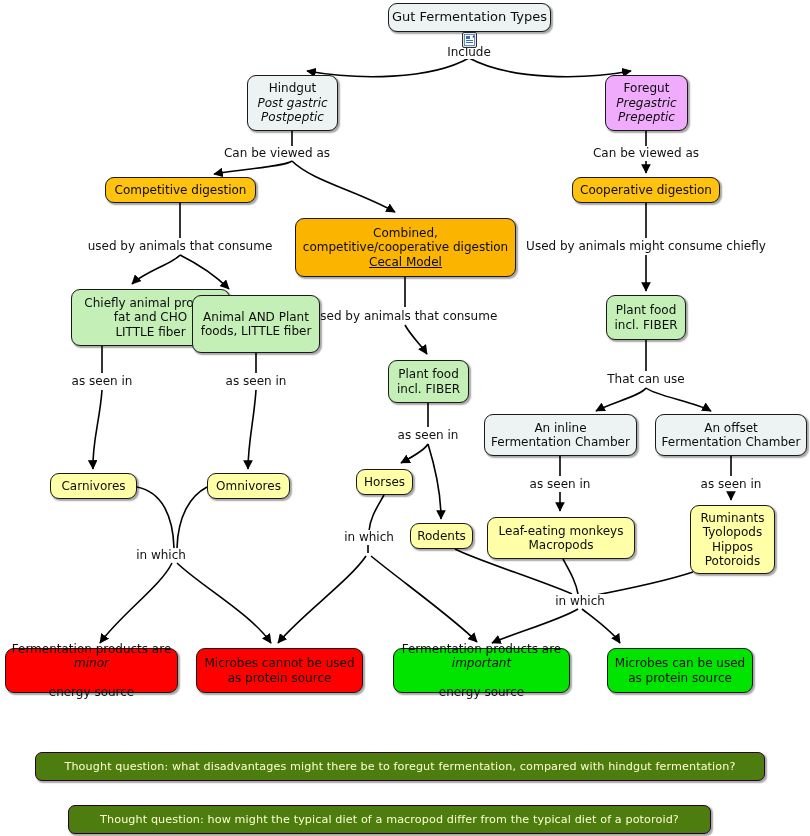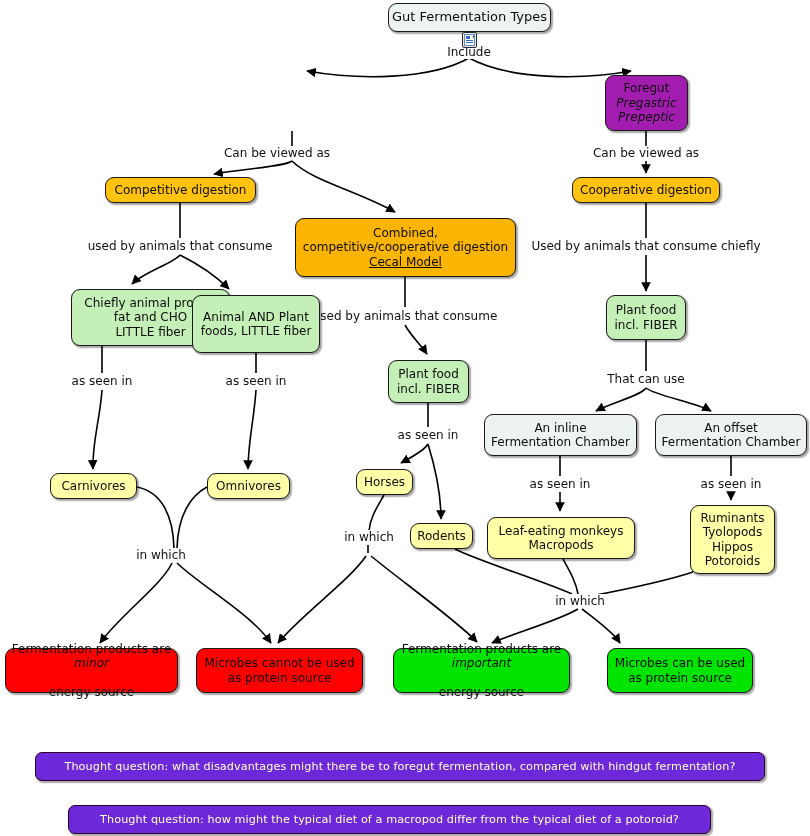--- a/index.html
+++ b/index.html
@@ -7,28 +7,28 @@
   #canvas{position:relative;width:810px;height:836px;background:#fff;overflow:hidden;}
   #wires{position:absolute;left:0;top:0;width:810px;height:836px;z-index:1;}
   .node{position:absolute;z-index:3;box-sizing:border-box;border:1.2px solid #1a1a1a;
         border-radius:9px;display:flex;flex-direction:column;align-items:center;
         justify-content:center;text-align:center;font-size:12px;line-height:14.5px;
         color:#0d0d0d;box-shadow:1.5px 1.5px 1.5px rgba(0,0,0,.35);padding:2px 6px;}
   .node span{display:block;white-space:nowrap;}
   .it{font-style:italic;}
   .ul{text-decoration:underline;}
   .grey{background:#edf3f3;}
-  .blue{background:#a21caf;}
+  .blue{background:#f0abfc;}
   .gold{background:#ffc20e;}
   .amber{background:#fbb400;}
   .lgreen{background:#c4f0b8;}
   .lyellow{background:#ffffa8;}
   .red{background:#ff0000;}
   .green{background:#00e400;}
-  .purple{background:#6d28d9;color:#ffffd0;border:1.2px solid #2b002b;border-radius:7px;justify-content:center;}
+  .purple{background:#4d7c0f;color:#ffffd0;border:1.2px solid #2b002b;border-radius:7px;justify-content:center;}
   .lbl{position:absolute;z-index:2;font-size:12px;line-height:14px;color:#111;
        background:#fff;padding:0 3px;white-space:nowrap;transform:translate(-50%,-50%);}
   .tq{font-size:11.2px;line-height:13px;letter-spacing:.1px;}
   .iconbox{position:absolute;z-index:4;}
   .nowrapline{white-space:nowrap;}
 </style>
 </head>
 <body>
 
 <div id="canvas">
@@ -108,20 +108,25 @@
     <svg width="17" height="16" viewBox="0 0 17 16">
       <rect x="1.5" y="0.5" width="14" height="15" rx="1.5" fill="#dfe9f5" stroke="#2d2d2d"></rect>
       <rect x="3.5" y="2.5" width="10" height="11" fill="#ffffff" stroke="#4a6fa5" stroke-width=".8"></rect>
       <rect x="5" y="4" width="4" height="3" fill="#2f6fbf"></rect>
       <rect x="5" y="8" width="7" height="1" fill="#2f6fbf"></rect>
       <rect x="5" y="10" width="7" height="1" fill="#2f6fbf"></rect>
       <path d="M12.5 3 l1.2 2.4 l-2.4 0 z" fill="#1f4e8c"></path>
     </svg>
   </div>
 
+  <div class="node grey" style="left:247px;top:75px;width:91px;height:56px;">
+    <span>Hindgut</span>
+    <span class="it">Post gastric</span>
+    <span class="it">Postpeptic</span>
+  </div>
 
   <div class="node blue" style="left:605px;top:75px;width:83px;height:56px;">
     <span>Foregut</span>
     <span class="it">Pregastric</span>
     <span class="it">Prepeptic</span>
   </div>
 
   <div class="node gold" style="left:572px;top:177px;width:148px;height:26px;">
     <span>Cooperative digestion</span>
   </div>
@@ -224,21 +229,21 @@
   </div>
 
   <div class="lbl" style="left:469px;top:52px;text-align:right;">Include</div>
 
   <div class="lbl" style="left:277px;top:153px;">Can be viewed as</div>
 
   <div class="lbl" style="left:646px;top:153px;">Can be viewed as</div>
 
   <div class="lbl" style="left:180px;top:246px;">used by animals that consume</div>
 
-  <div class="lbl" style="left:646px;top:246px;">Used by animals that consume chiefly</div>
+  <div class="lbl" style="left:646px;top:246px;">Used by animals might consume chiefly</div>
 
   <div class="lbl" style="left:405px;top:316px;">used by animals that consume</div>
 
   <div class="lbl" style="left:102px;top:381px;">as seen in</div>
 
   <div class="lbl" style="left:256px;top:381px;">as seen in</div>
 
   <div class="lbl" style="left:646px;top:379px;">That can use</div>
 
   <div class="lbl" style="left:428px;top:435px;">as seen in</div>

